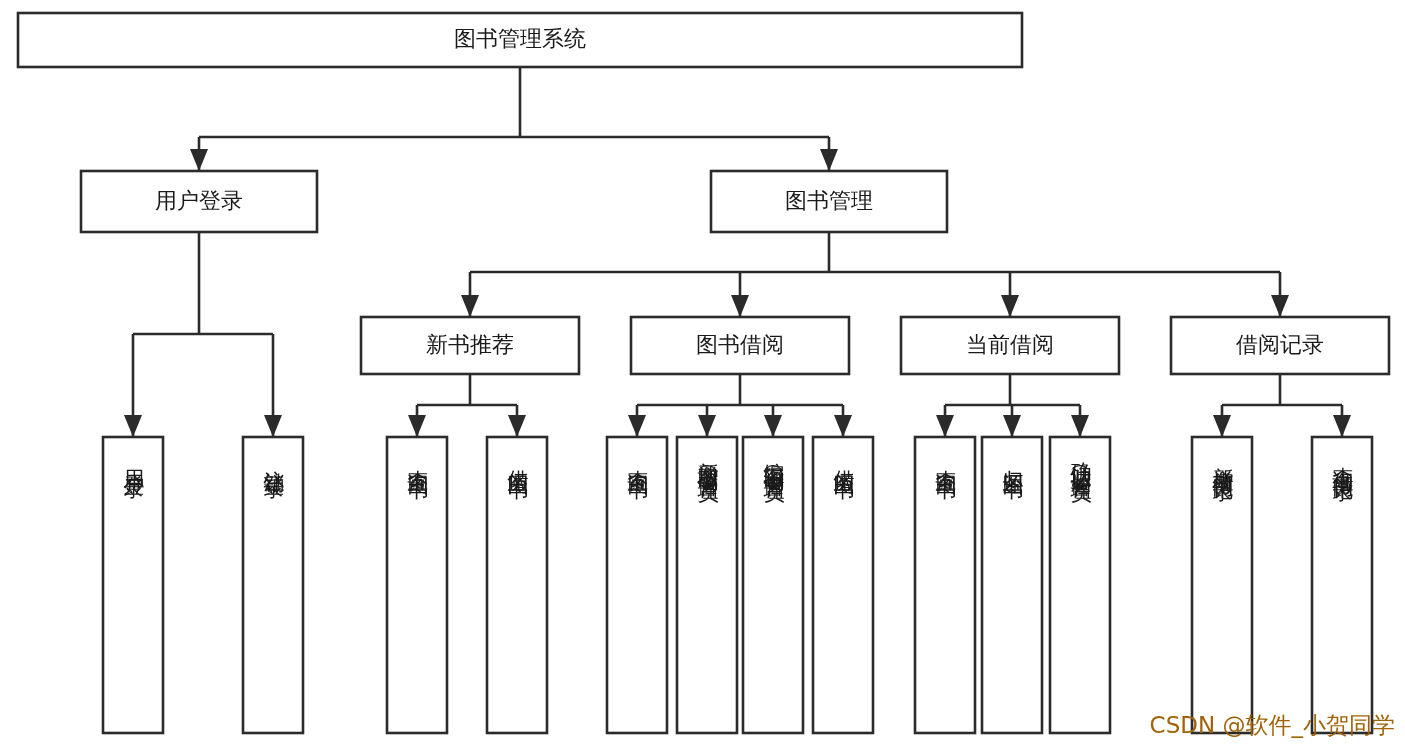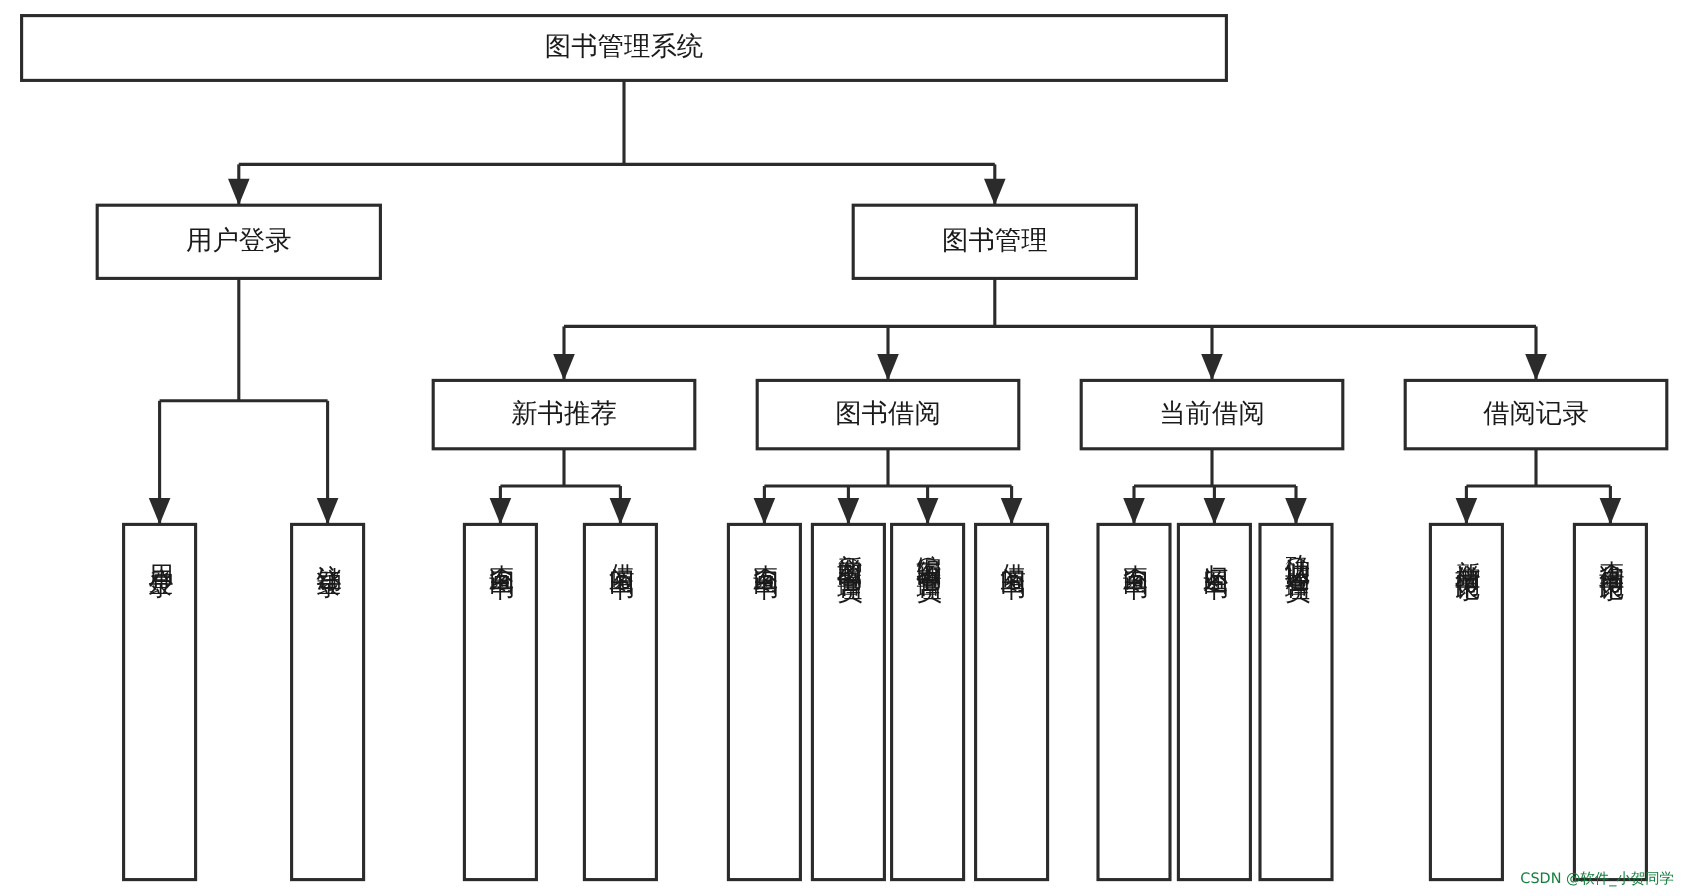--- a/index.html
+++ b/index.html
@@ -58,22 +58,22 @@
     dominant-baseline: middle;
     writing-mode: vertical-rl;
     text-orientation: upright;
     letter-spacing: 3px;
   }
   .watermark-text {
     position: absolute;
     right: 10px;
     bottom: 6px;
     font-family: "DejaVu Sans", "Liberation Sans", sans-serif;
-    font-size: 12px;
-    color: #15803d;
+    font-size: 23px;
+    color: #a16207;
     white-space: nowrap;
     pointer-events: none;
   }
 </style>
 </head>
 <body>
 
 <div id="diagram-root">
   <svg id="tree-svg" viewBox="0 0 1405 747" xmlns="http://www.w3.org/2000/svg">
     <g id="edges-layer">

